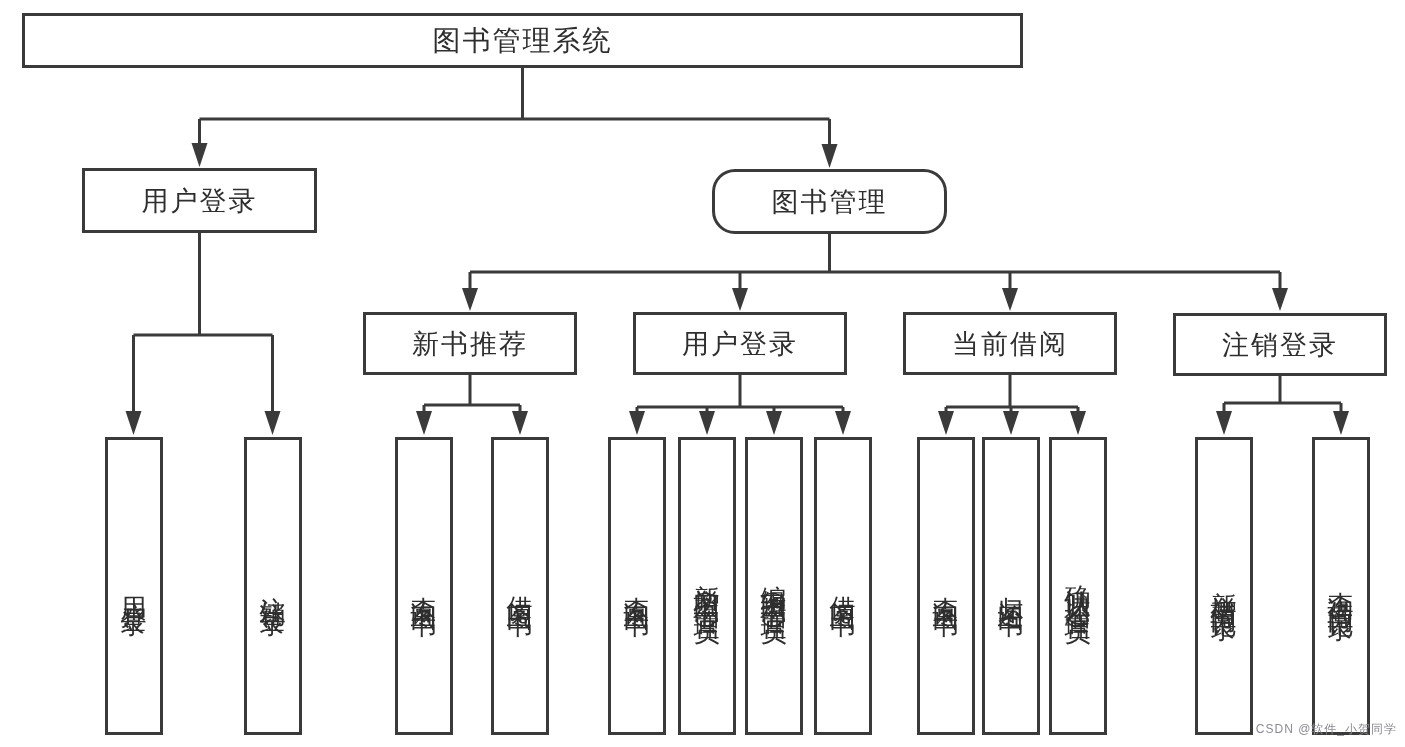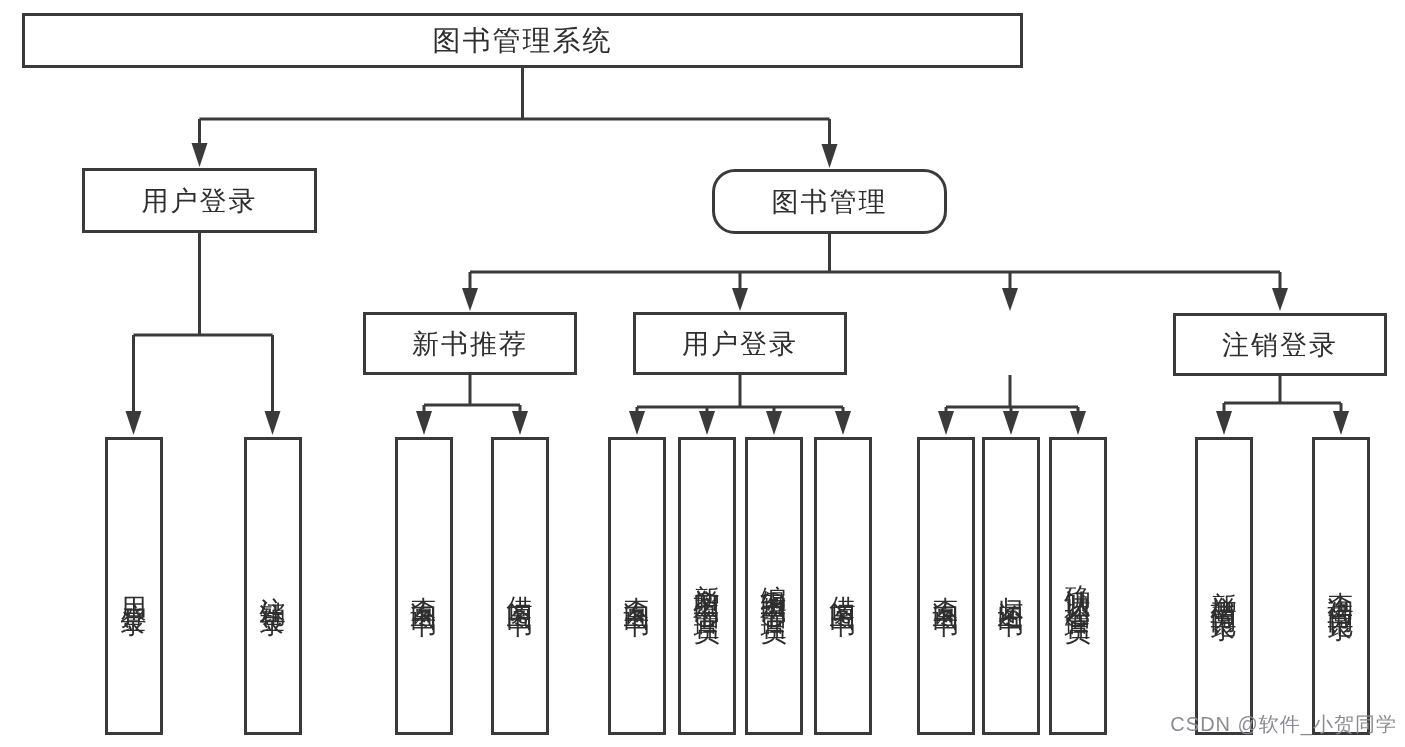--- a/index.html
+++ b/index.html
@@ -57,21 +57,21 @@
     writing-mode:vertical-rl;
     text-orientation:mixed;
     font-size:26px;
     letter-spacing:5px;
     line-height:1;
   }
   .watermark{
     position:absolute;
     right:8px;
     bottom:9px;
-    font-size:20px;
+    font-size:12px;
     color:var(--watermark);
     letter-spacing:1px;
     white-space:nowrap;
   }
 </style>
 </head>
 <body>
 
 <div class="canvas">
 
@@ -125,20 +125,21 @@
     </g>
   </svg>
 
   <div class="node h-node root-node" style="left:22px;top:13px;width:1001px;height:55px;">图书管理系统</div>
 
   <div class="node h-node" style="left:82px;top:168px;width:235px;height:65px;">用户登录</div>
   <div class="node h-node" style="left:712px;top:169px;width:235px;height:65px;border-radius:23px;">图书管理</div>
 
   <div class="node h-node" style="left:363px;top:312px;width:214px;height:63px;">新书推荐</div>
   <div class="node h-node" style="left:633px;top:312px;width:214px;height:63px;">用户登录</div>
+  <div class="node h-node" style="left:903px;top:312px;width:214px;height:63px;">当前借阅</div>
   <div class="node h-node" style="left:1173px;top:313px;width:214px;height:63px;">注销登录</div>
 
   <div class="node v-node" style="left:105px;top:437px;width:58px;height:298px;">用户登录</div>
   <div class="node v-node" style="left:244px;top:437px;width:58px;height:298px;">注销登录</div>
 
   <div class="node v-node" style="left:395px;top:437px;width:58px;height:298px;">查询图书</div>
   <div class="node v-node" style="left:491px;top:437px;width:58px;height:298px;">借阅图书</div>
 
   <div class="node v-node" style="left:608px;top:437px;width:58px;height:298px;">查询图书</div>
   <div class="node v-node" style="left:678px;top:437px;width:58px;height:298px;">新增图书（管理员）</div>

